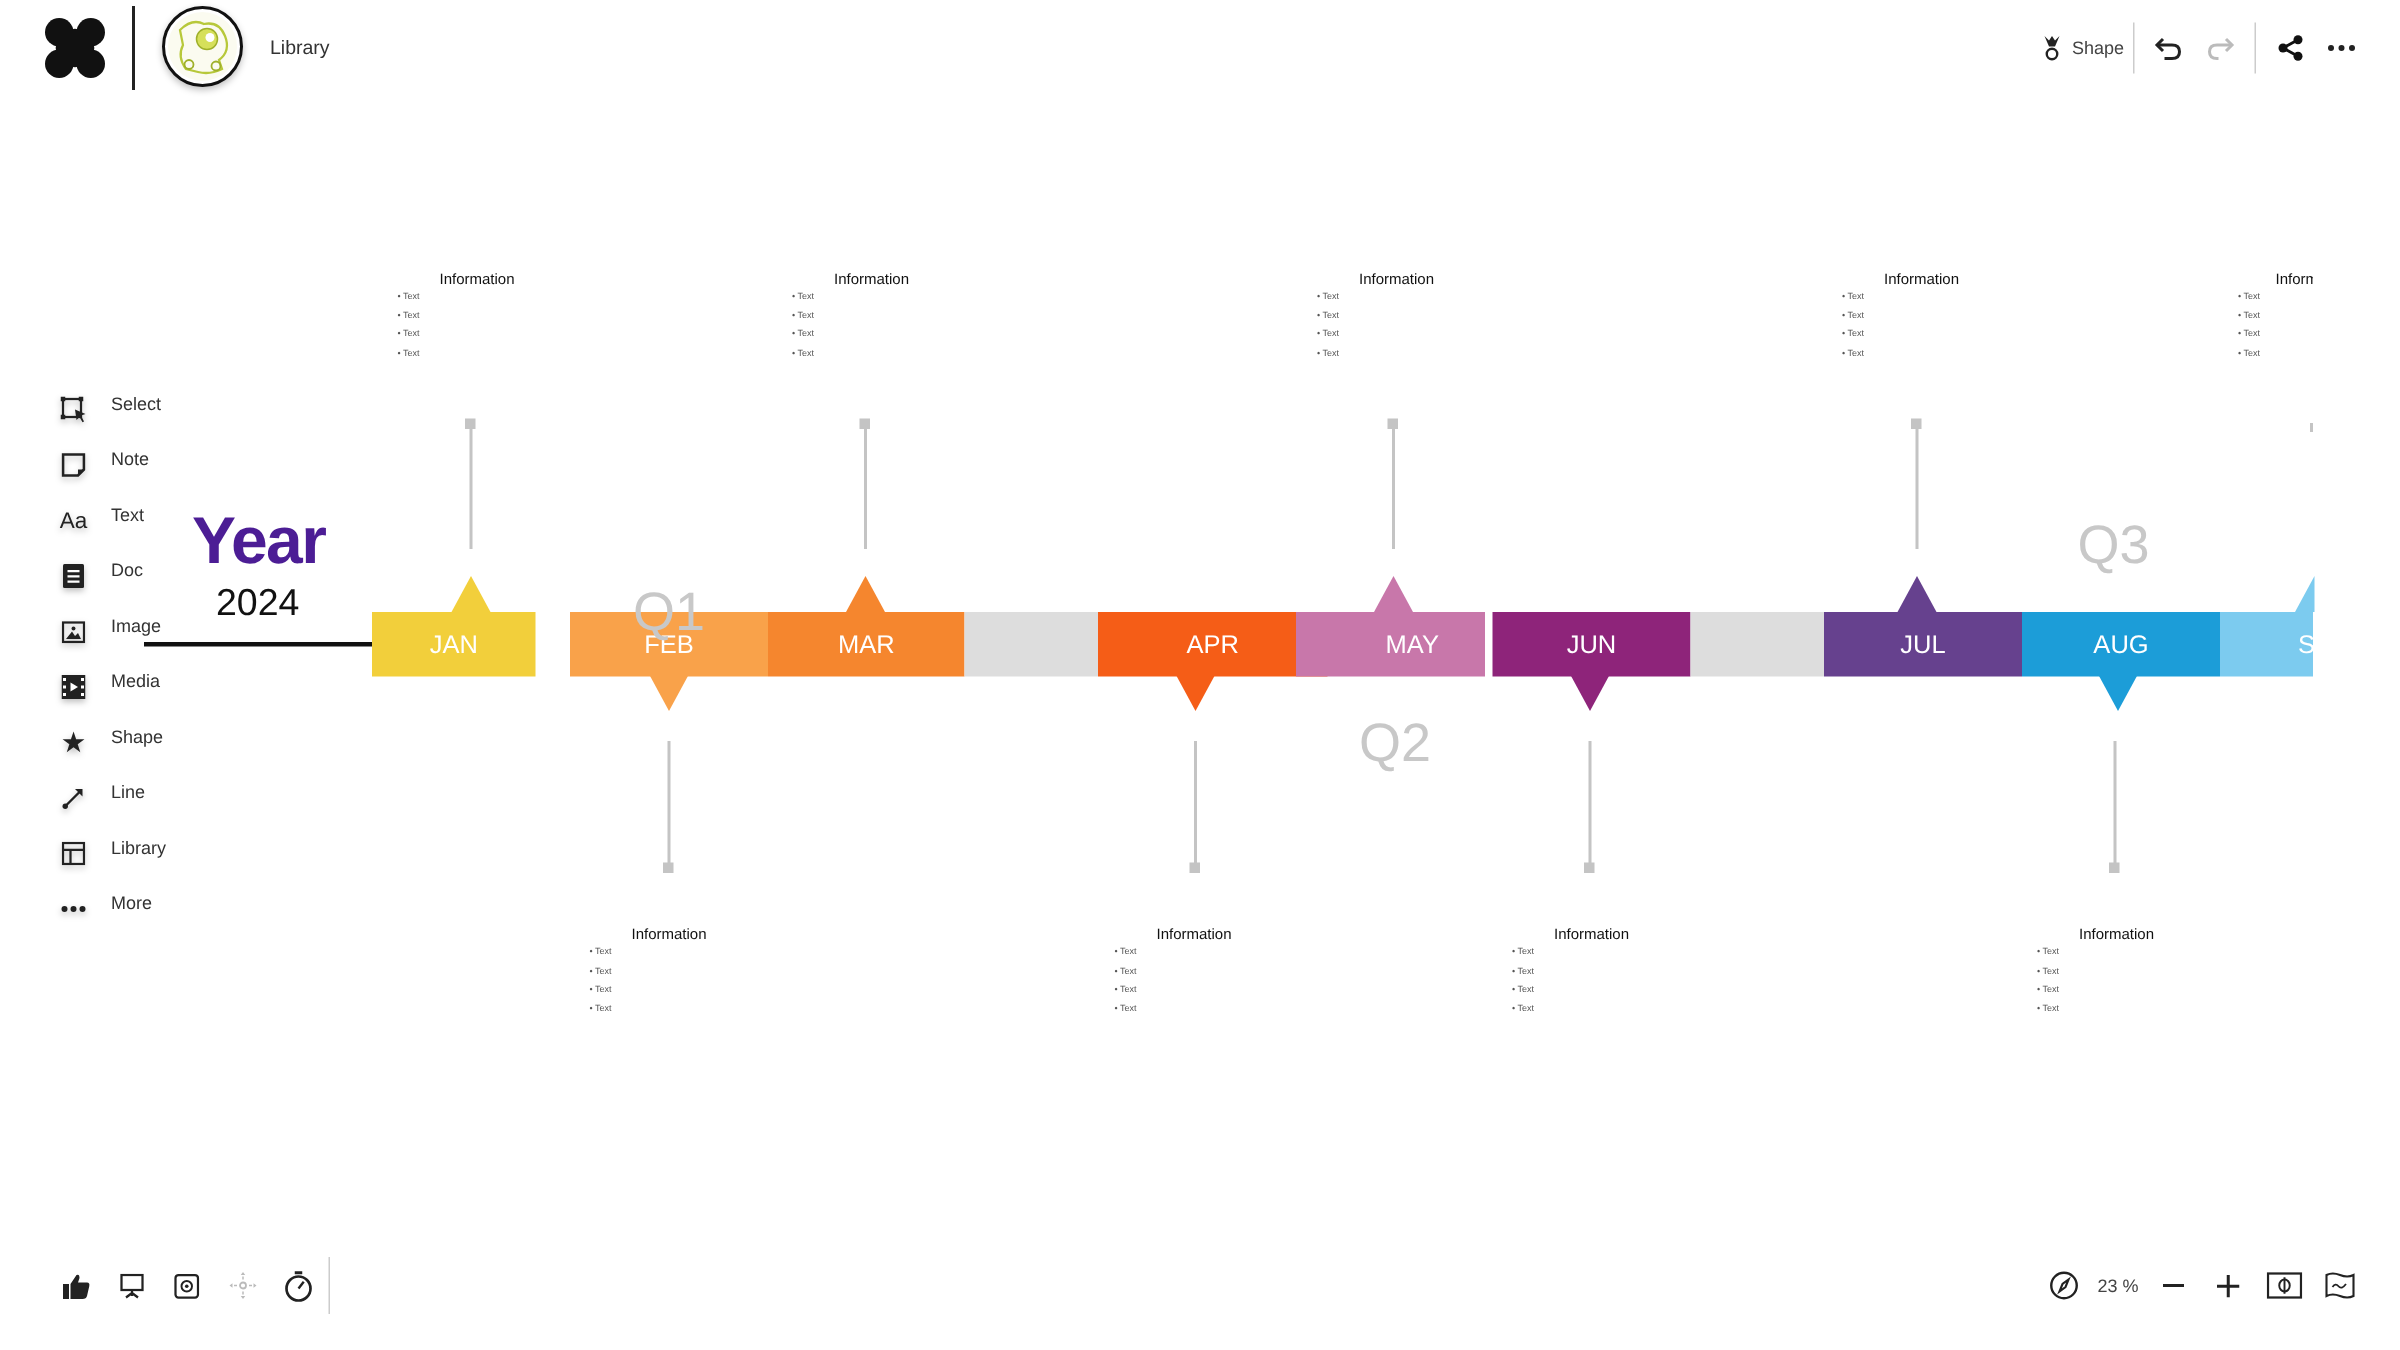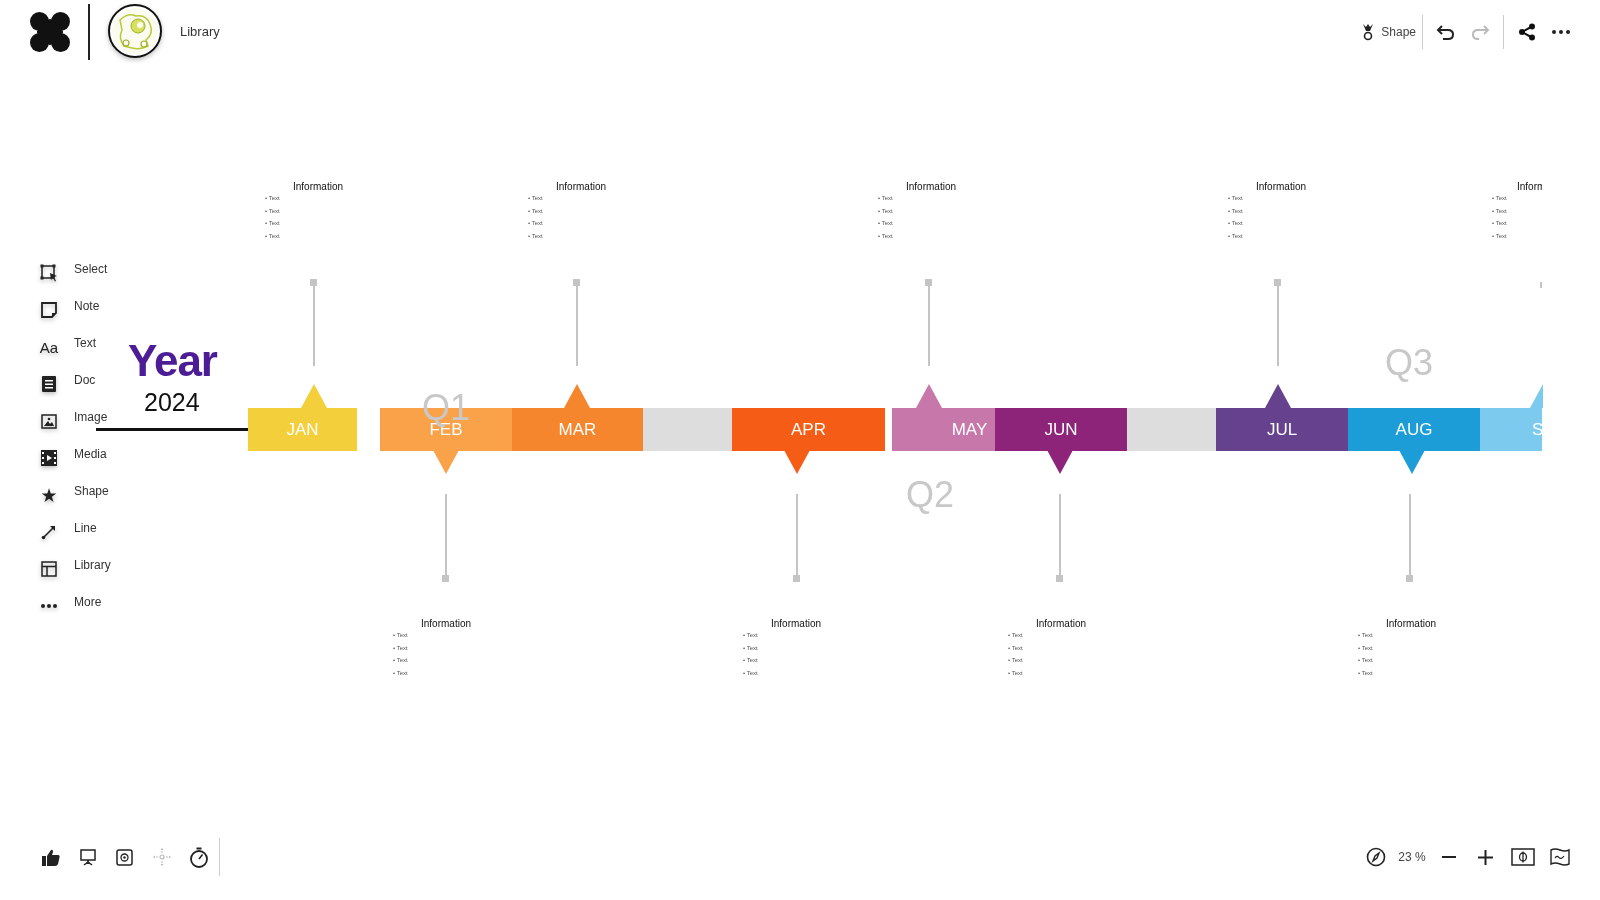--- a/index.html
+++ b/index.html
@@ -226,21 +226,21 @@
 <div class="bar" style="left:380px;width:132px;background:#f9a24a;">
     <span>FEB</span>
   </div>
 <div class="bar" style="left:512px;width:131px;background:#f5862e;">
     <span>MAR</span>
   </div>
 <div class="gap" style="left:643px;width:89px;"></div>
 <div class="bar" style="left:732px;width:153px;background:#f55d17;">
     <span>APR</span>
   </div>
-<div class="bar" style="left:892px;width:126px;background:#c877aa;padding-left:29px;">
+<div class="bar" style="left:864px;width:126px;background:#c877aa;padding-left:29px;">
     <span>MAY</span>
   </div>
 <div class="bar" style="left:995px;width:132px;background:#8e247a;">
     <span>JUN</span>
   </div>
 <div class="gap" style="left:1127px;width:89px;"></div>
 <div class="bar" style="left:1216px;width:132px;background:#66418e;">
     <span>JUL</span>
   </div>
 <div class="bar" style="left:1348px;width:132px;background:#1c9dd8;">

